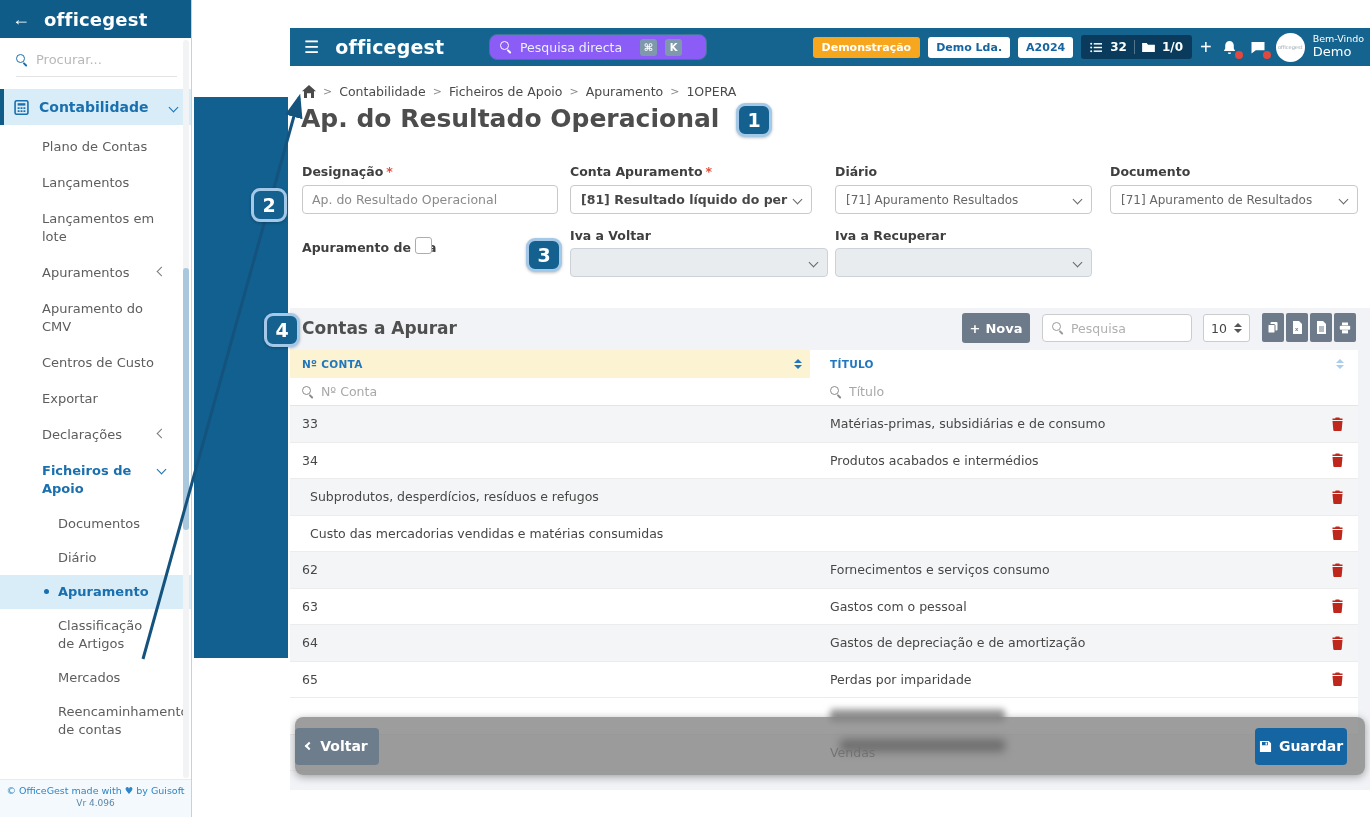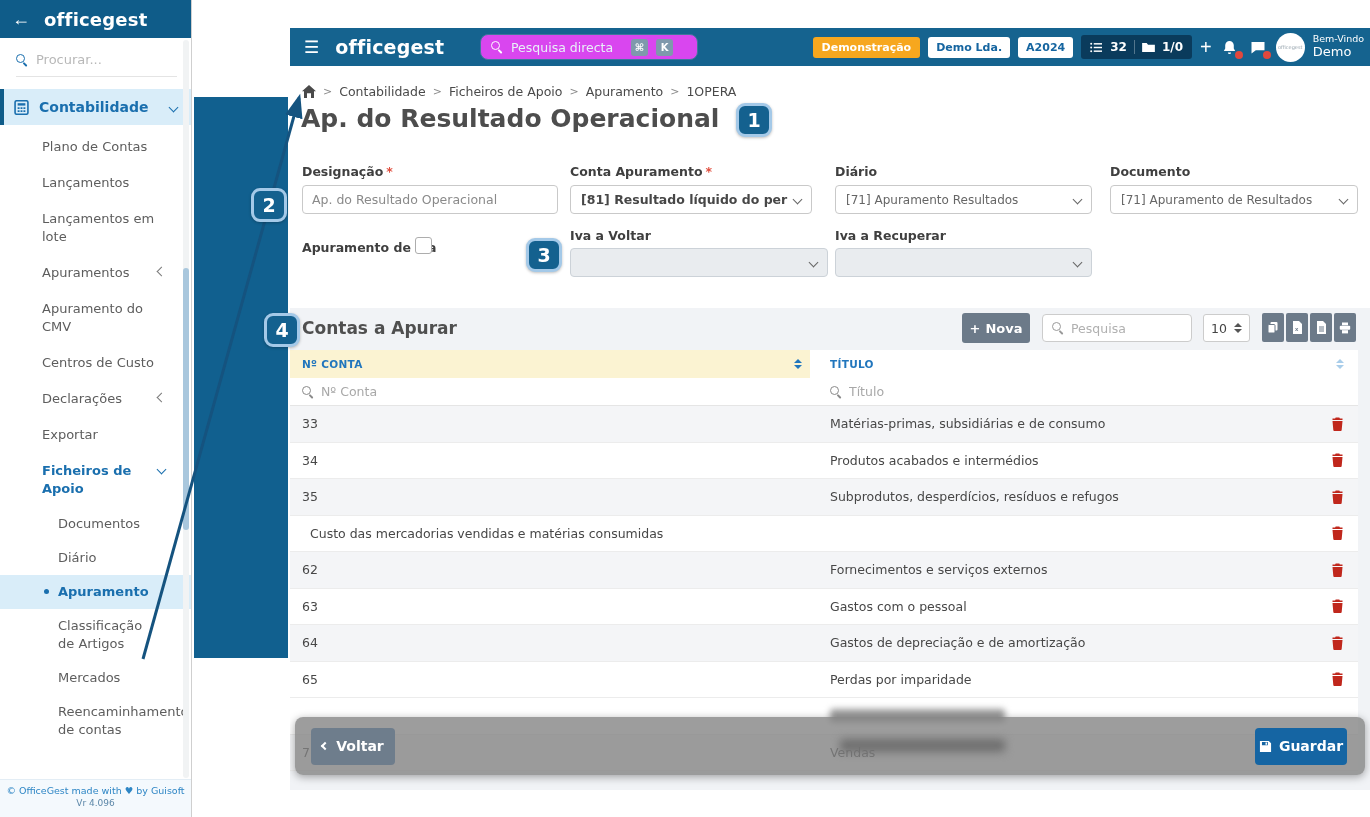--- a/index.html
+++ b/index.html
@@ -50,21 +50,21 @@
   
   #band{position:absolute;left:194px;top:97px;width:94px;height:561px;background:#11608f;z-index:1}
 
   
   #main{position:absolute;left:290px;top:28px;width:1080px;height:762px;background:#fff;overflow:hidden;z-index:2}
 
   
   #topbar{position:absolute;left:0;top:0;width:1080px;height:38px;background:#15638f;display:flex;align-items:center}
   .tb-burger{color:#fff;font-size:17px;margin-left:14px;background:none;border:none;cursor:pointer}
   .tb-logo{color:#fff;font-size:19px;font-weight:700;margin-left:16px;letter-spacing:.2px}
-  .tb-search{position:absolute;left:190px;top:6px;width:218px;height:26px;background:#d946ef;border:1px solid #40769c;border-radius:8px;display:flex;align-items:center;gap:8px;padding:0 6px 0 10px;color:#fff;cursor:pointer}
+  .tb-search{position:absolute;left:199px;top:6px;width:218px;height:26px;background:#8b5cf6;border:1px solid #40769c;border-radius:8px;display:flex;align-items:center;gap:8px;padding:0 6px 0 10px;color:#fff;cursor:pointer}
   .tb-search input{background:transparent;border:none;outline:none;color:#fff;font-size:12.5px;width:112px;font-family:inherit}
   .tb-search input::placeholder{color:#e8f1f8}
   .kbd{width:17px;height:17px;background:#7f99ac;border-radius:3px;color:#fff;font-size:10px;display:flex;align-items:center;justify-content:center;font-weight:700}
   .tb-right{position:absolute;right:6px;top:0;height:38px;display:flex;align-items:center;gap:8px}
   .badge-orange{background:#f7a71e;color:#fff;font-weight:700;font-size:11px;padding:4px 9px;border-radius:3px;white-space:nowrap}
   .badge-white{background:#fff;color:#1565a0;font-weight:700;font-size:11px;padding:4px 8px;border-radius:3px;white-space:nowrap;cursor:pointer}
   .counter-pill{background:#0a3b5c;border-radius:3px;height:24px;display:flex;align-items:center;gap:7px;padding:0 9px;color:#fff;font-size:12px;font-weight:700}
   .counter-pill .div{width:1px;height:14px;background:rgba(255,255,255,.3)}
   .tb-plus{color:#fff;font-size:20px;font-weight:400;background:none;border:none;cursor:pointer;line-height:1}
   .tb-ico{position:relative;width:20px;height:20px;display:flex;align-items:center;justify-content:center;background:none;border:none;cursor:pointer}
@@ -117,21 +117,21 @@
   .tfilter input::placeholder{color:#a8a8a8}
   .trow{display:flex;align-items:center;height:36.5px;border-bottom:1px solid #ececec;background:#fff;font-size:12.5px;color:#474747}
   .trow.odd{background:#f4f5f7}
   .tc1{width:520px;padding-left:12px;flex:none}
   .tc2{flex:1;padding-left:20px;white-space:nowrap;overflow:hidden}
   .trash{background:none;border:none;cursor:pointer;padding:0 14px 0 0;display:flex;align-items:center}
   .blurblob{margin-left:540px;width:175px;height:13px;background:#9a9a9a;filter:blur(3px);border-radius:3px}
 
   
   #actionbar{position:absolute;left:5px;top:689px;width:1070px;height:58px;background:rgba(130,130,130,.78);border-radius:8px;box-shadow:0 2px 8px rgba(0,0,0,.35);z-index:10;display:flex;align-items:center}
-  .btn-voltar{margin-left:16px;width:84px;height:37px;background:#6e7d8c;border:none;border-radius:4px;color:#fff;font-weight:700;font-size:14px;display:flex;align-items:center;justify-content:center;gap:8px;cursor:pointer;font-family:inherit}
+  .btn-voltar{width:84px;height:37px;background:#6e7d8c;border:none;border-radius:4px;color:#fff;font-weight:700;font-size:14px;display:flex;align-items:center;justify-content:center;gap:8px;cursor:pointer;font-family:inherit}
   .btn-voltar .chev{border-color:#fff;width:6px;height:6px;border-width:2px}
   .btn-guardar{margin-left:auto;margin-right:18px;width:92px;height:37px;background:#1565a3;border:none;border-radius:4px;color:#fff;font-weight:700;font-size:14px;display:flex;align-items:center;justify-content:center;gap:7px;cursor:pointer;font-family:inherit}
   .ab-blur{position:absolute;left:545px;top:22px;width:165px;height:13px;background:#6f6f6f;filter:blur(4px);border-radius:3px}
 
   
   .anno-badge{position:absolute;width:36px;height:34px;background:#14618f;border:3px solid #a4c9e8;border-radius:9px;color:#fff;font-weight:700;font-size:19px;display:flex;align-items:center;justify-content:center;z-index:50;box-shadow:0 1px 3px rgba(0,0,0,.25)}
   #anno-arrow{position:absolute;left:0;top:0;width:1370px;height:817px;z-index:40;pointer-events:none}
 </style>
 </head>
 <body>
@@ -161,22 +161,22 @@
       <span class="lbl" data-name="sidebar-section-label">Contabilidade</span>
       <span class="chev down" data-name="chevron-down-icon"></span>
     </div>
     <nav id="sidebar-nav" data-name="sidebar-nav">
         <div class="nav-item lvl1" data-name="sidebar-item-plano-de-contas"><span data-name="sidebar-item-label">Plano de Contas</span></div>
         <div class="nav-item lvl1" data-name="sidebar-item-lancamentos"><span data-name="sidebar-item-label">Lançamentos</span></div>
         <div class="nav-item lvl1" data-name="sidebar-item-lancamentos-em-lote"><span data-name="sidebar-item-label">Lançamentos em lote</span></div>
         <div class="nav-item lvl1" data-name="sidebar-item-apuramentos"><span data-name="sidebar-item-label">Apuramentos</span><span class="chev left" data-name="chevron-left-icon"></span></div>
         <div class="nav-item lvl1" data-name="sidebar-item-apuramento-do-cmv"><span data-name="sidebar-item-label">Apuramento do CMV</span></div>
         <div class="nav-item lvl1" data-name="sidebar-item-centros-de-custo"><span data-name="sidebar-item-label">Centros de Custo</span></div>
+        <div class="nav-item lvl1" data-name="sidebar-item-exportar"><span data-name="sidebar-item-label">Exportar</span></div>
         <div class="nav-item lvl1" data-name="sidebar-item-declaracoes"><span data-name="sidebar-item-label">Declarações</span><span class="chev left" data-name="chevron-left-icon"></span></div>
-        <div class="nav-item lvl1" data-name="sidebar-item-exportar"><span data-name="sidebar-item-label">Exportar</span></div>
         <div class="nav-item lvl1 accent" data-name="sidebar-item-ficheiros-de-apoio"><span data-name="sidebar-item-label">Ficheiros de Apoio</span><span class="chev down" data-name="chevron-down-icon"></span></div>
         <div class="nav-item lvl2" data-name="sidebar-item-documentos"><span data-name="sidebar-item-label">Documentos</span></div>
         <div class="nav-item lvl2" data-name="sidebar-item-diario"><span data-name="sidebar-item-label">Diário</span></div>
         <div class="nav-item lvl2 active" data-name="sidebar-item-apuramento"><span class="bullet" data-name="active-bullet-icon"></span><span data-name="sidebar-item-label">Apuramento</span></div>
         <div class="nav-item lvl2" data-name="sidebar-item-classificacao-de-artigos"><span data-name="sidebar-item-label">Classificação de Artigos</span></div>
         <div class="nav-item lvl2" data-name="sidebar-item-mercados"><span data-name="sidebar-item-label">Mercados</span></div>
         <div class="nav-item lvl2" data-name="sidebar-item-reencaminhamento-de-contas"><span data-name="sidebar-item-label">Reencaminhamento de contas</span></div>
       </nav>
     <div class="sb-scroll" data-name="sidebar-scrollbar">
       <div class="sb-thumb" data-name="sidebar-scrollbar-thumb"></div>
@@ -391,39 +391,38 @@
             <div class="trow" data-name="table-row">
               <span class="tc1" data-name="cell-conta">34</span>
               <span class="tc2" data-name="cell-titulo">Produtos acabados e intermédios</span>
               <button class="trash" data-name="delete-row-button" style="margin-left: auto;">
                 <svg width="13" height="14" viewBox="0 0 12 14">
                   <path fill="#c0271c" d="M1 4h10l-.8 9a1 1 0 0 1-1 .9H2.8a1 1 0 0 1-1-.9L1 4zm3.2-3.6h3.6l.6 1H11v1.5H1V1.4h2.6l.6-1z"></path>
                 </svg>
               </button>
             </div>
             <div class="trow odd" data-name="table-row">
-              <span class="tc1" data-name="cell-conta">35</span>
               <span class="tc2" data-name="cell-titulo">Subprodutos, desperdícios, resíduos e refugos</span>
               <button class="trash" data-name="delete-row-button" style="margin-left: auto;">
                 <svg width="13" height="14" viewBox="0 0 12 14">
                   <path fill="#c0271c" d="M1 4h10l-.8 9a1 1 0 0 1-1 .9H2.8a1 1 0 0 1-1-.9L1 4zm3.2-3.6h3.6l.6 1H11v1.5H1V1.4h2.6l.6-1z"></path>
                 </svg>
               </button>
             </div>
             <div class="trow" data-name="table-row">
               <span class="tc2" data-name="cell-titulo">Custo das mercadorias vendidas e matérias consumidas</span>
               <button class="trash" data-name="delete-row-button" style="margin-left: auto;">
                 <svg width="13" height="14" viewBox="0 0 12 14">
                   <path fill="#c0271c" d="M1 4h10l-.8 9a1 1 0 0 1-1 .9H2.8a1 1 0 0 1-1-.9L1 4zm3.2-3.6h3.6l.6 1H11v1.5H1V1.4h2.6l.6-1z"></path>
                 </svg>
               </button>
             </div>
             <div class="trow odd" data-name="table-row">
               <span class="tc1" data-name="cell-conta">62</span>
-              <span class="tc2" data-name="cell-titulo">Fornecimentos e serviços externos</span>
+              <span class="tc2" data-name="cell-titulo">Fornecimentos e serviços consumo</span>
               <button class="trash" data-name="delete-row-button" style="margin-left: auto;">
                 <svg width="13" height="14" viewBox="0 0 12 14">
                   <path fill="#c0271c" d="M1 4h10l-.8 9a1 1 0 0 1-1 .9H2.8a1 1 0 0 1-1-.9L1 4zm3.2-3.6h3.6l.6 1H11v1.5H1V1.4h2.6l.6-1z"></path>
                 </svg>
               </button>
             </div>
             <div class="trow" data-name="table-row">
               <span class="tc1" data-name="cell-conta">63</span>
               <span class="tc2" data-name="cell-titulo">Gastos com o pessoal</span>
               <button class="trash" data-name="delete-row-button" style="margin-left: auto;">

